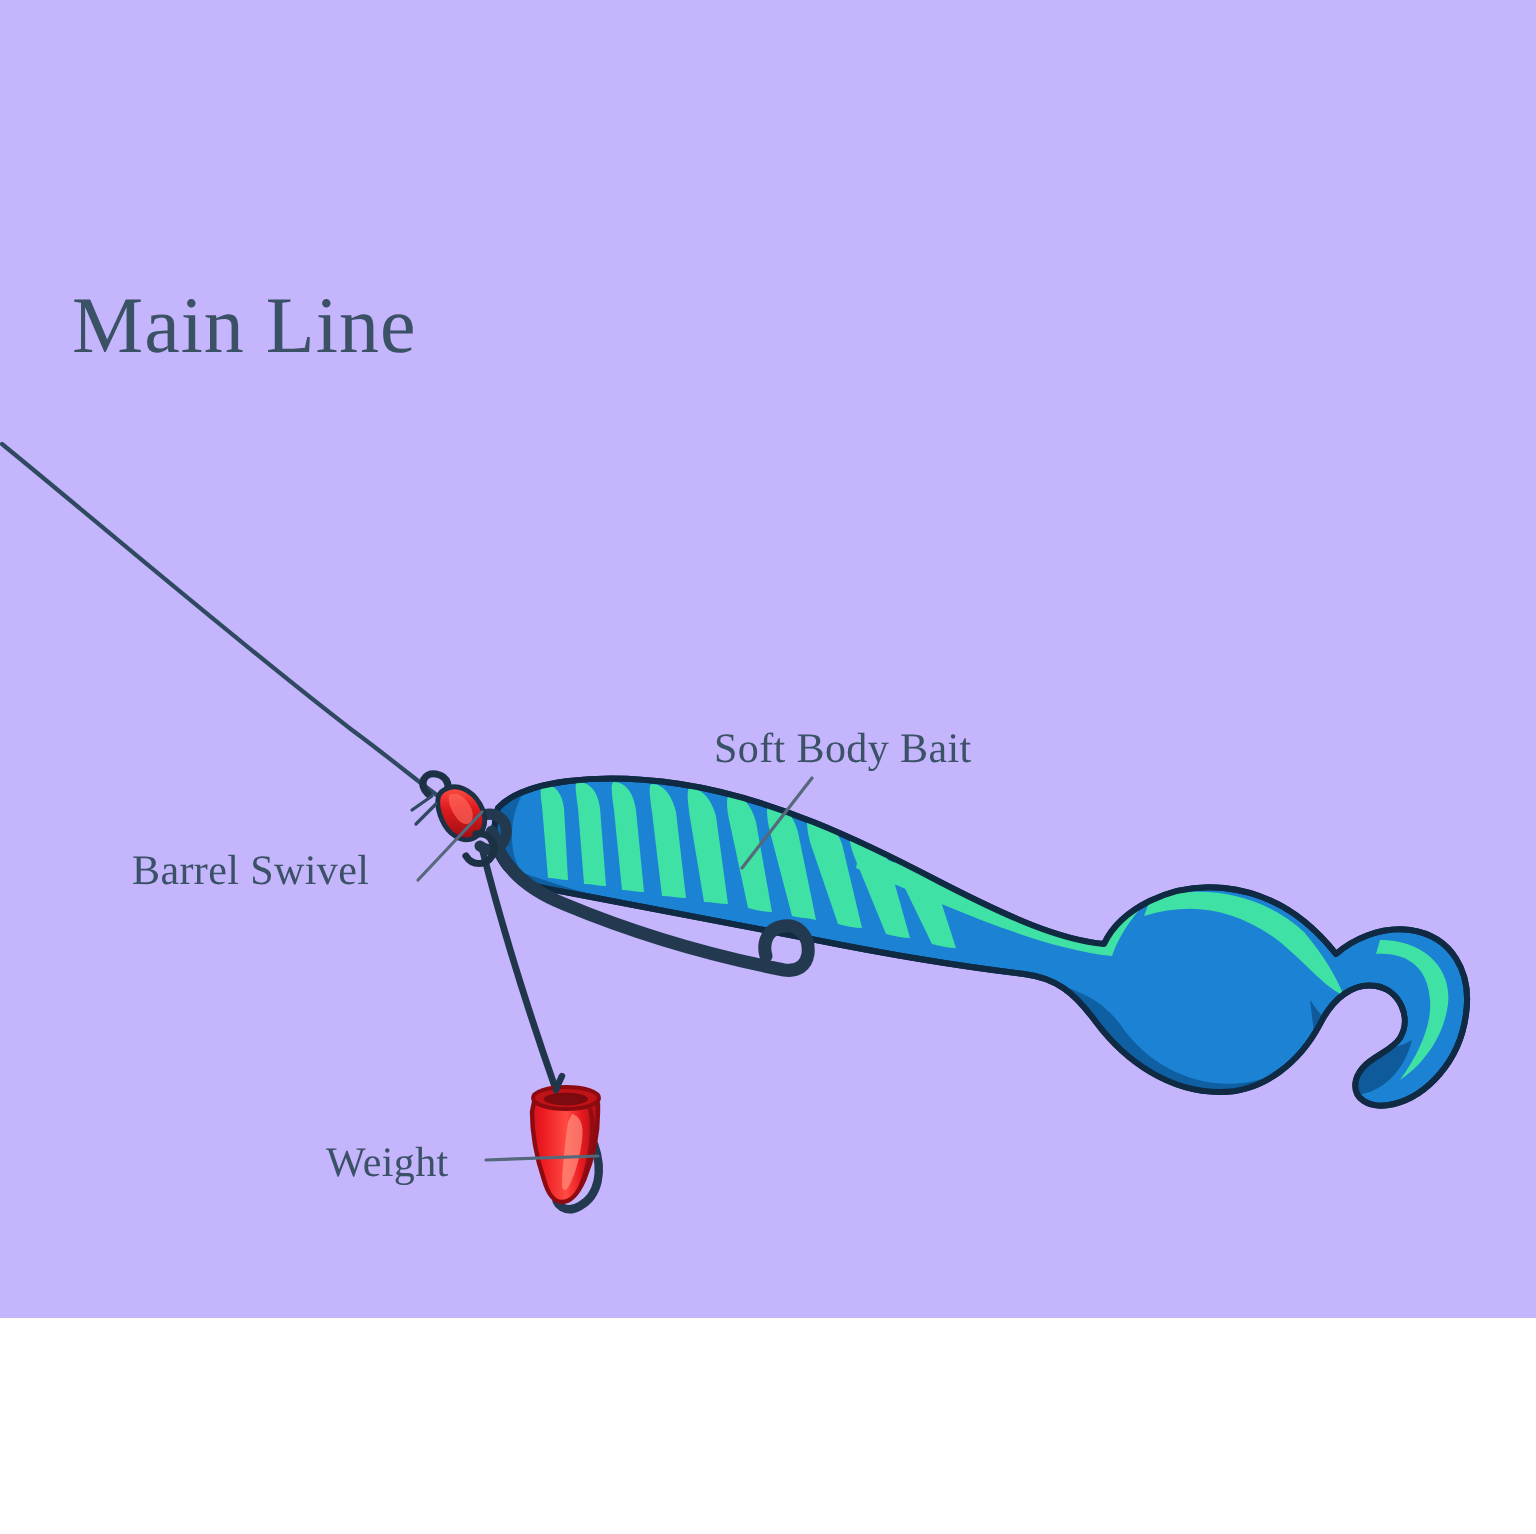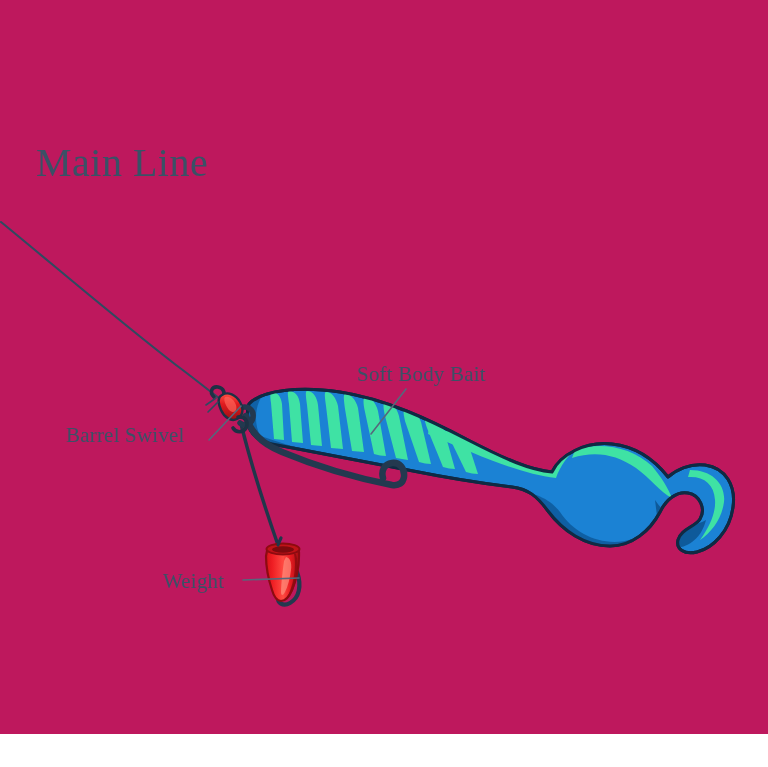--- a/index.html
+++ b/index.html
@@ -10,22 +10,22 @@
   }
   body {
     width: 768px;
     height: 767px;
     overflow: hidden;
     font-family: "Liberation Serif", "DejaVu Serif", serif;
   }
   #diagram-root {
     position: relative;
     width: 768px;
-    height: 734px;
-    background: #be185d;
+    height: 659px;
+    background: #c4b5fd;
   }
   #diagram-svg {
     position: absolute;
     left: 0;
     top: 0;
     width: 768px;
     height: 767px;
     display: block;
   }
   .diagram-label {

